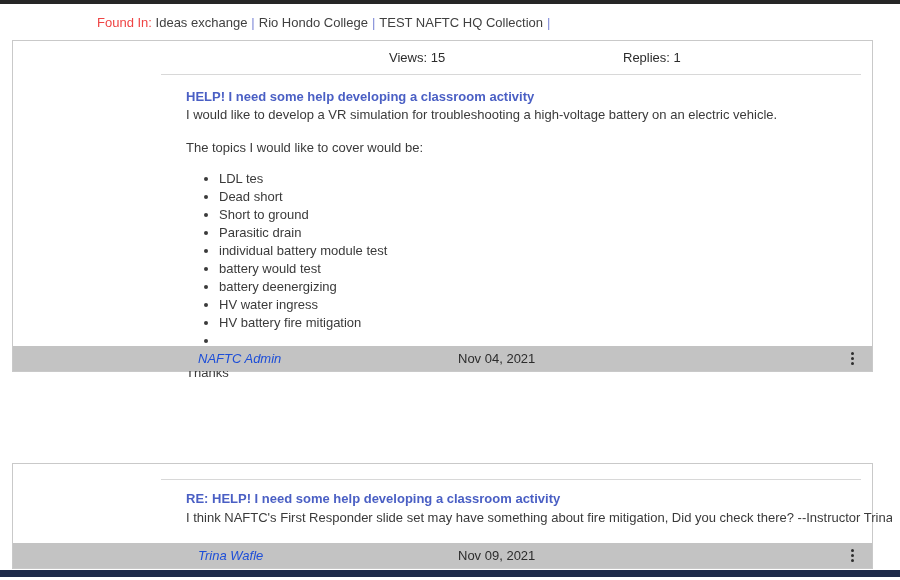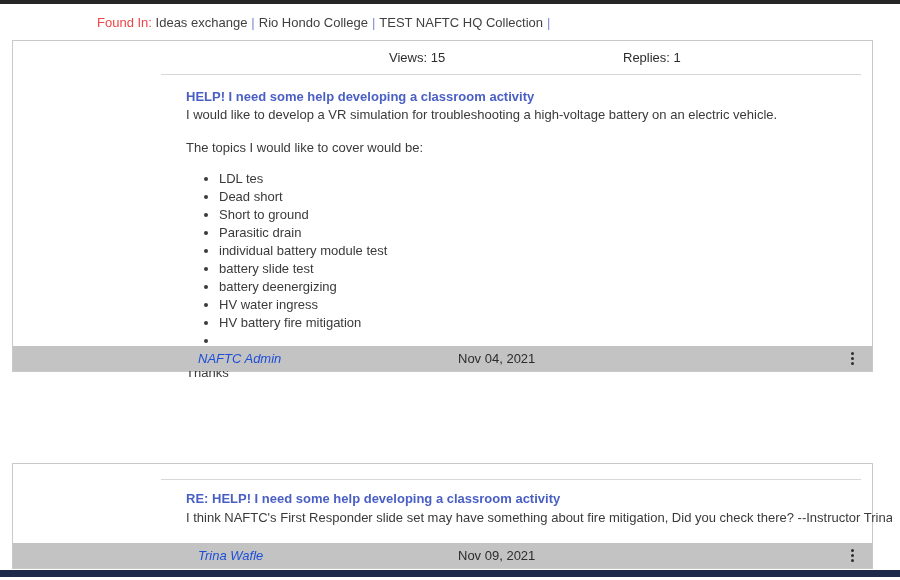--- a/index.html
+++ b/index.html
@@ -106,21 +106,21 @@
   <div class="post-content">
     <div class="post-title">HELP! I need some help developing a classroom activity</div>
     <div class="post-line">I would like to develop a VR simulation for troubleshooting a high-voltage battery on an electric vehicle.</div>
     <div class="topics-lead">The topics I would like to cover would be:</div>
     <ul class="topic-list">
       <li>LDL tes</li>
       <li>Dead short</li>
       <li>Short to ground</li>
       <li>Parasitic drain</li>
       <li>individual battery module test</li>
-      <li>battery slide test</li>
+      <li>battery would test</li>
       <li>battery deenergizing</li>
       <li>HV water ingress</li>
       <li>HV battery fire mitigation</li>
       <li></li>
     </ul>
     <div class="closing-2">Thanks</div>
   </div>
 
   <div class="post-footer">
     <span class="footer-author">NAFTC Admin</span>

